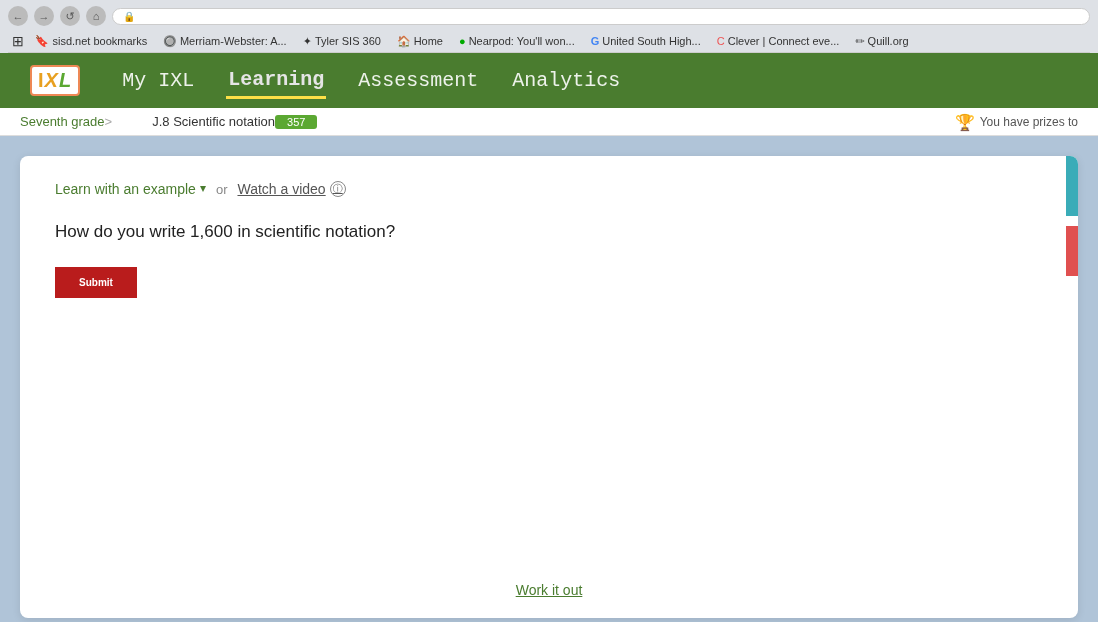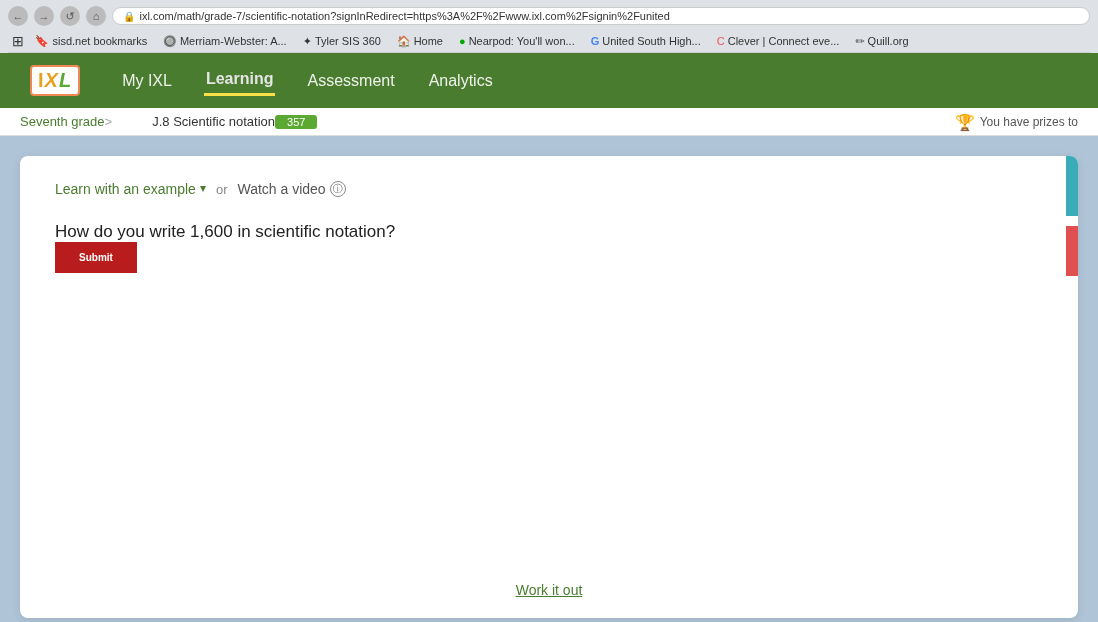--- a/index.html
+++ b/index.html
@@ -76,25 +76,26 @@
       margin-right: 40px;
     }
     .ixl-logo span { color: #4a7c2f; font-style: italic; margin-right: 1px; }
     .ixl-nav {
       display: flex;
       gap: 30px;
       align-items: center;
     }
     .ixl-nav-item {
       color: white;
-      font-size: 16px;
+      font-size: 20px;
       text-decoration: none;
       cursor: pointer;
       padding: 5px 2px;
       opacity: 0.9;
+      font-family: Liberation Mono, monospace;
     }
     .ixl-nav-item.active {
       color: #e5e5e5;
       border-bottom: 3px solid #fde047;
       font-weight: bold;
       opacity: 1;
     }
 
     
     .breadcrumb-bar {
@@ -160,37 +161,38 @@
       cursor: pointer;
       display: flex; gap: 4px;
       text-decoration: none;
     }
     .learn-example-btn .arrow { font-size: 12px; }
     .or-text { color: #888; font-size: 13px; }
     .watch-video-btn {
       color: #555;
       font-size: 14px;
       cursor: pointer;
-      display: flex; align-items: flex-end; gap: 4px;
+      display: flex; align-items: flex-end; gap: 4px; text-decoration: underline;
     }
     .info-circle {
       display: inline-flex;
       align-items: center;
       justify-content: center;
       width: 16px; height: 16px;
       border: 1px solid #888;
       border-radius: 50%;
       font-size: 10px;
       color: #666;
     }
 
     
     .question-text {
       font-size: 17px;
       color: #222;
+      margin-bottom: 25px;
       font-weight: 400;
     }
 
     
     .answer-row {
       display: flex;
       align-items: center;
       gap: 8px;
       margin-bottom: 30px;
     }
@@ -266,21 +268,20 @@
 <body>
 
 <div class="browser-chrome">
   <div class="browser-nav">
     <div class="nav-btn">←</div>
     <div class="nav-btn">→</div>
     <div class="nav-btn">↺</div>
     <div class="nav-btn">⌂</div>
     <div class="address-bar">
       <span class="address-bar-lock">🔒</span>
-      <span>ixl.com/math/grade-7/scientific-notation?signInRedirect=https%3A%2F%2Fwww.ixl.com%2Fsignin%2Funited</span>
     </div>
   </div>
   <div class="bookmarks-bar">
     <span style="font-size:14px;">⊞</span>
     <div class="bookmark-item">
       <span class="bookmark-icon">🔖</span>
       <span>sisd.net bookmarks</span>
     </div>
     <div class="bookmark-item">
       <span class="bookmark-icon">🔘</span>

